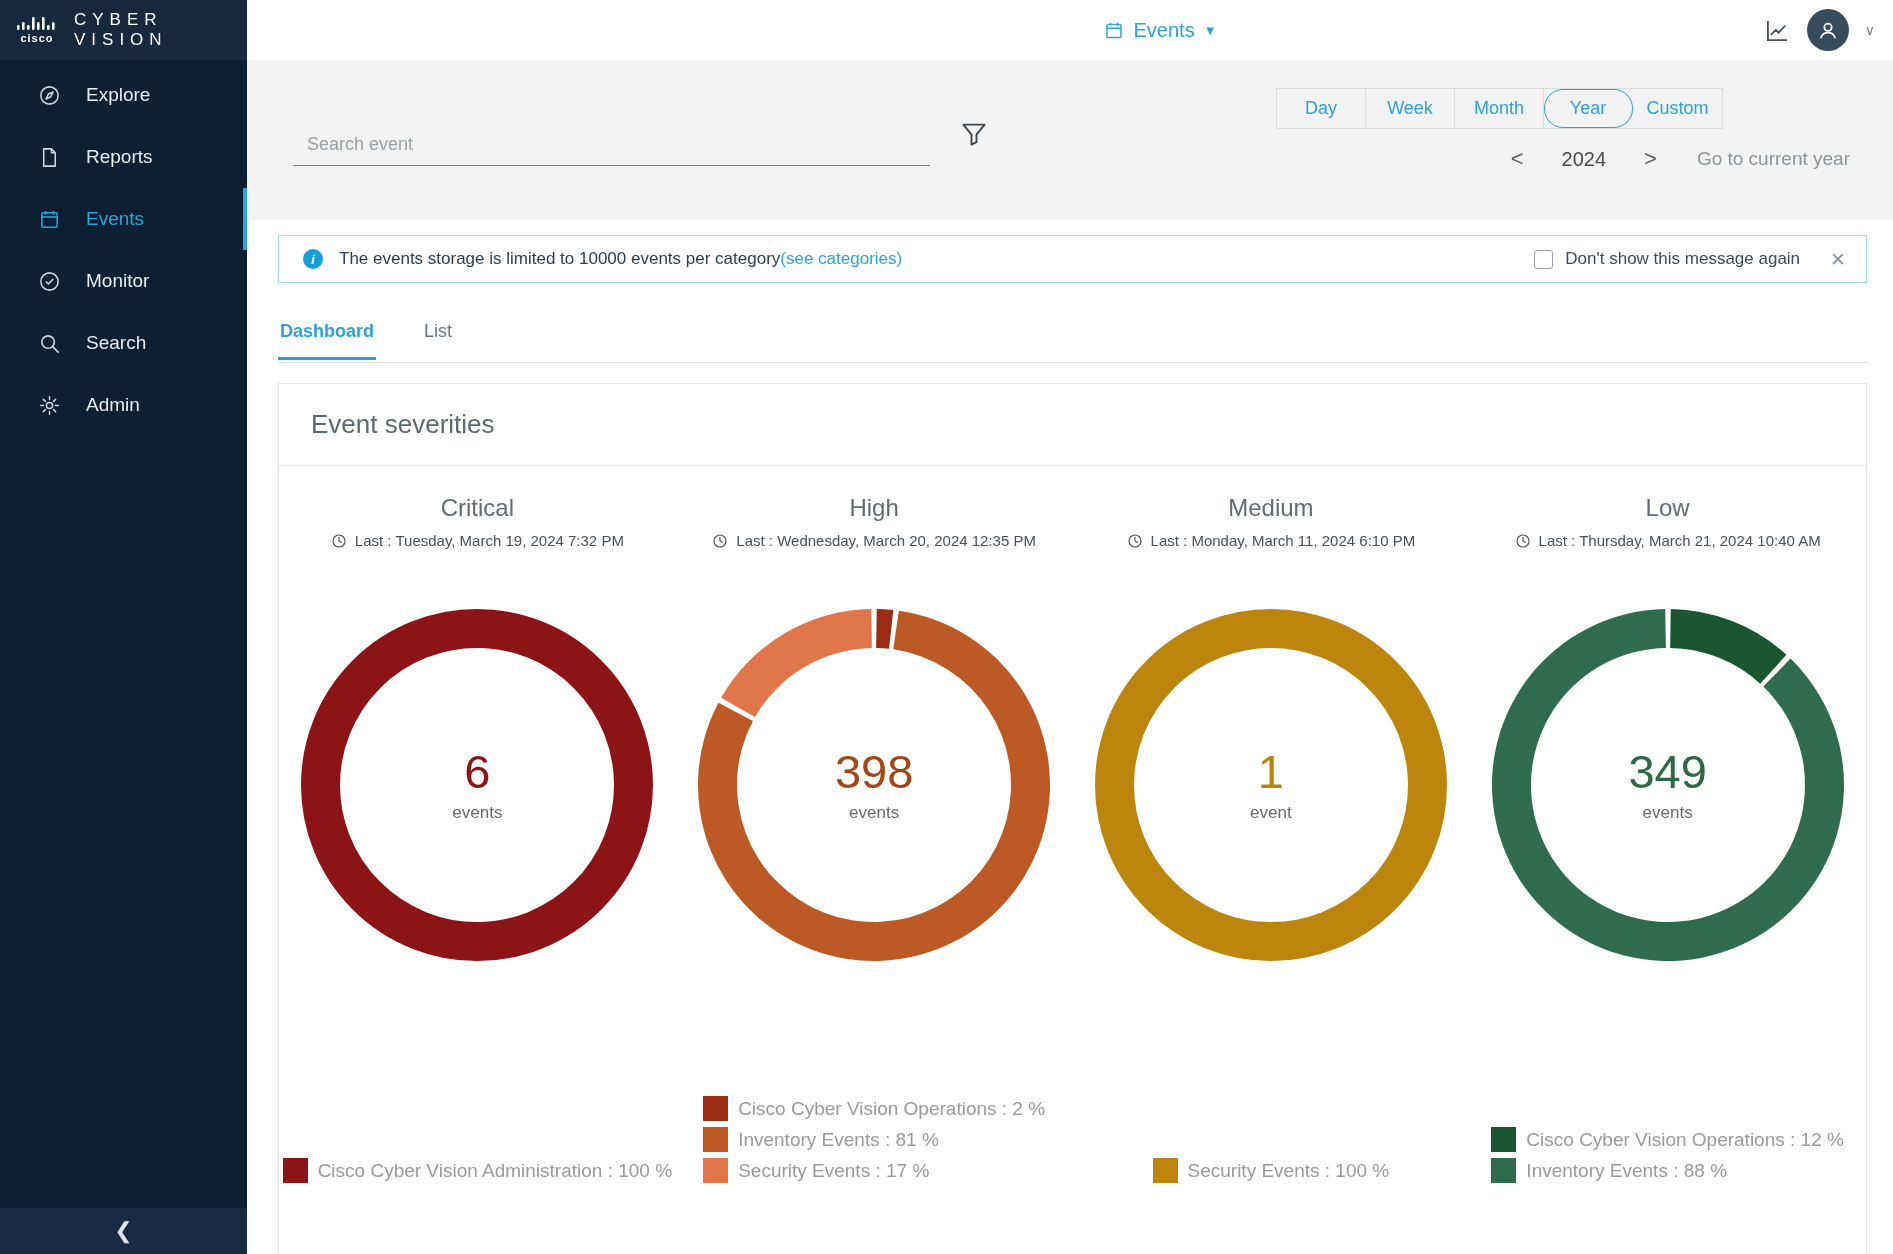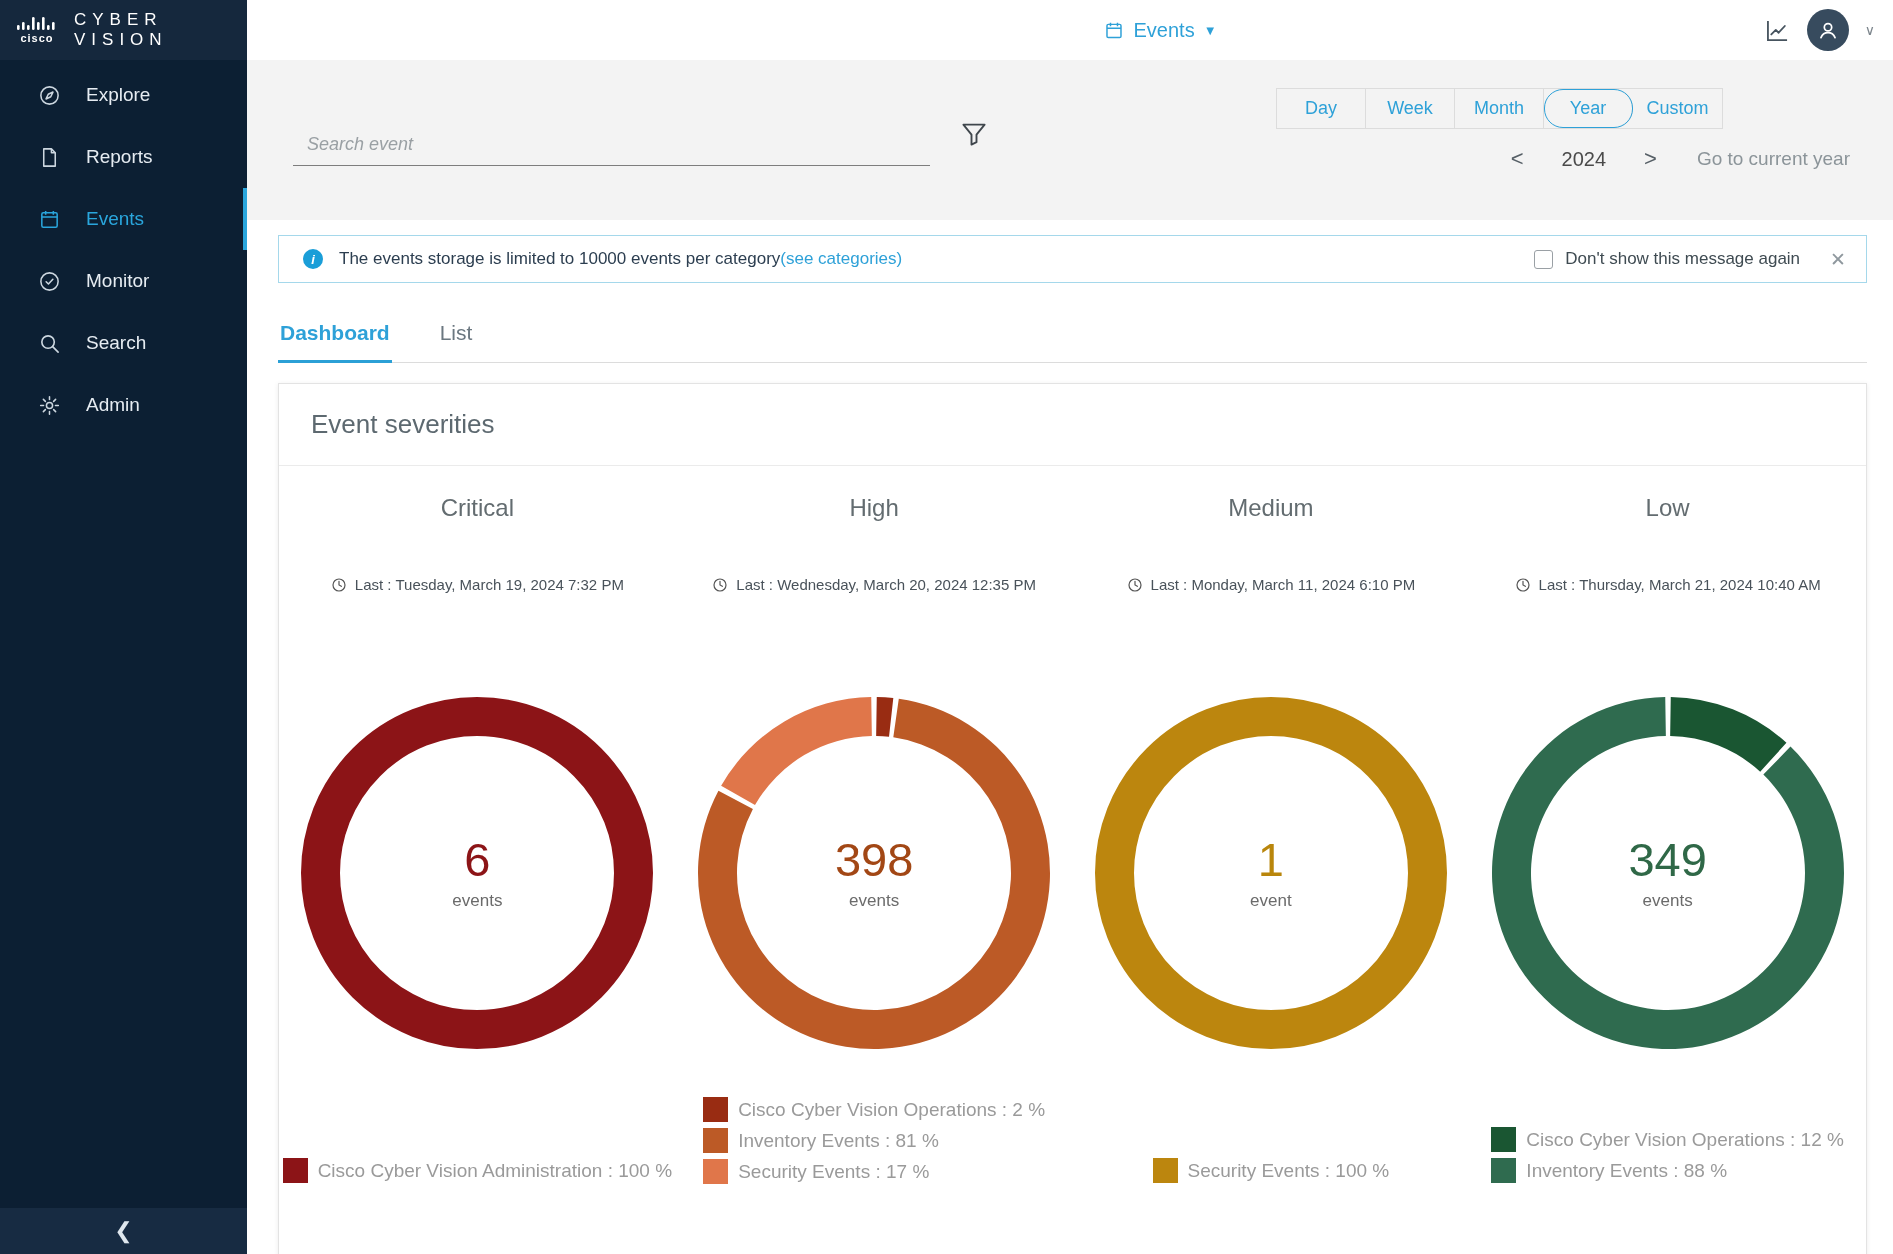--- a/index.html
+++ b/index.html
@@ -38,21 +38,21 @@
   .icon-chart { width:27px; height:27px; color:#46535e; cursor:pointer; }
   .icon-chart svg { width:27px; height:27px; }
   .avatar { width:42px; height:42px; border-radius:50%; background:#374b5e; display:flex; align-items:center; justify-content:center; cursor:pointer; }
   .avatar svg { width:26px; height:26px; }
   .avatar-caret { font-size:14px; color:#7d868d; cursor:pointer; }
 
   
   .filter-band { position:relative; height:160px; flex:0 0 160px; background:#f3f3f3; }
   .search-wrap { position:absolute; left:46px; top:68px; width:637px; border-bottom:1px solid #7d7d7d; }
   .search-input { width:100%; background:transparent; border:none; outline:none; font-size:18px; color:#4d7c0f;
-    padding:6px 4px 10px 14px; font-family:"Liberation Sans", sans-serif;font-style:italic; }
+    padding:6px 4px 10px 14px; font-family:"Liberation Sans", sans-serif; }
   .search-input::placeholder { color:#9aa0a4; }
   .funnel { position:absolute; left:712px; top:58px; width:30px; height:32px; color:#3f464c; cursor:pointer; }
   .funnel svg { width:30px; height:32px; }
   .period-tabs { position:absolute; top:28px; right:170px; display:flex; border:1px solid #dcdcdc; background:#f3f3f3; }
   .period-tab { width:89px; height:39px; display:flex; align-items:center; justify-content:center;
     font-size:18px; color:#2ea1d8; border-right:1px solid #dcdcdc; cursor:pointer; background:transparent; }
   .period-tab:last-child { border-right:none; }
   .period-tab.selected { outline:1px solid #2ea1d8; outline-offset:-1px;border-radius:19px; }
   .year-nav { position:absolute; top:78px; right:43px; display:flex; align-items:center; height:42px; }
   .year-arrow { font-size:22px; color:#565f66; cursor:pointer; padding:0 12px; font-weight:400; }
@@ -65,30 +65,30 @@
   .info-icon { width:20px; height:20px; border-radius:50%; background:#1a9ed8; color:#fff; font-size:13px; font-weight:bold;
     display:flex; align-items:center; justify-content:center; margin-right:16px; flex:0 0 20px; font-style:italic; }
   .banner-text { font-size:17px; color:#2c3e50; }
   .banner-link { font-size:17px; color:#2ea1d8; cursor:pointer; text-decoration:none; }
   .banner-spacer { flex:1; }
   .dismiss-box { width:19px; height:19px; border:1.5px solid #9aa0a5; border-radius:3px; background:#fff; cursor:pointer; margin-right:12px; flex:0 0 19px; }
   .dismiss-label { font-size:17px; color:#3f4b52; }
   .banner-close { font-size:19px; color:#8f989e; margin-left:30px; cursor:pointer; }
 
   .content-tabs { display:flex; margin-top:34px; border-bottom:1px solid #dcdcdc; height:46px; align-items:flex-start; }
-  .ctab { margin-right:46px; font-size:21px; color:#6b7780; cursor:pointer; padding:4px 2px 16px 2px; position:relative; }
+  .ctab { margin-right:46px; font-size:18px; color:#6b7780; cursor:pointer; padding:4px 2px 16px 2px; position:relative; }
   .ctab.active { color:#2ea1d8; font-weight:bold; }
   .ctab.active::after { content:""; position:absolute; left:0; right:0; bottom:-2px; height:3px; background:#2ba0d6; }
 
   .panel { margin-top:20px; height:987px; border:1px solid #e3e3e3; box-shadow:0 1px 5px rgba(0,0,0,0.08); background:#fff; }
   .panel-header { height:82px; border-bottom:1px solid #ebebeb; display:flex; align-items:center; padding-left:32px; }
   .panel-title { font-size:26px; color:#5d6970; font-weight:400; }
 
   .severities { display:flex; height:759px; }
-  .severity-col { flex:1 1 25%; display:flex; flex-direction:column; align-items:center; overflow:hidden; padding-bottom:42px;gap:44px; }
+  .severity-col { flex:1 1 25%; display:flex; flex-direction:column; align-items:center; overflow:hidden; padding-bottom:42px; }
   .sev-title { margin-top:28px; font-size:24px; color:#636c70; }
   .sev-last { margin-top:10px; display:flex; align-items:center; gap:8px; font-size:15px; color:#49525a; }
   .sev-last svg { width:16px; height:16px; color:#555; }
   .donut-wrap { position:relative; width:360px; height:360px; margin-top:56px; }
   .donut-wrap svg { display:block; }
   .donut-center { position:absolute; inset:0; display:flex; flex-direction:column; align-items:center; justify-content:center; pointer-events:none; }
   .donut-number { font-size:47px; font-weight:400; line-height:1; }
   .donut-caption { font-size:17px; color:#6b6b6b; margin-top:8px; }
   .legend { margin-top:auto; display:flex; flex-direction:column; gap:6px; }
   .legend-row { display:flex; align-items:center; gap:10px; white-space:nowrap; }

